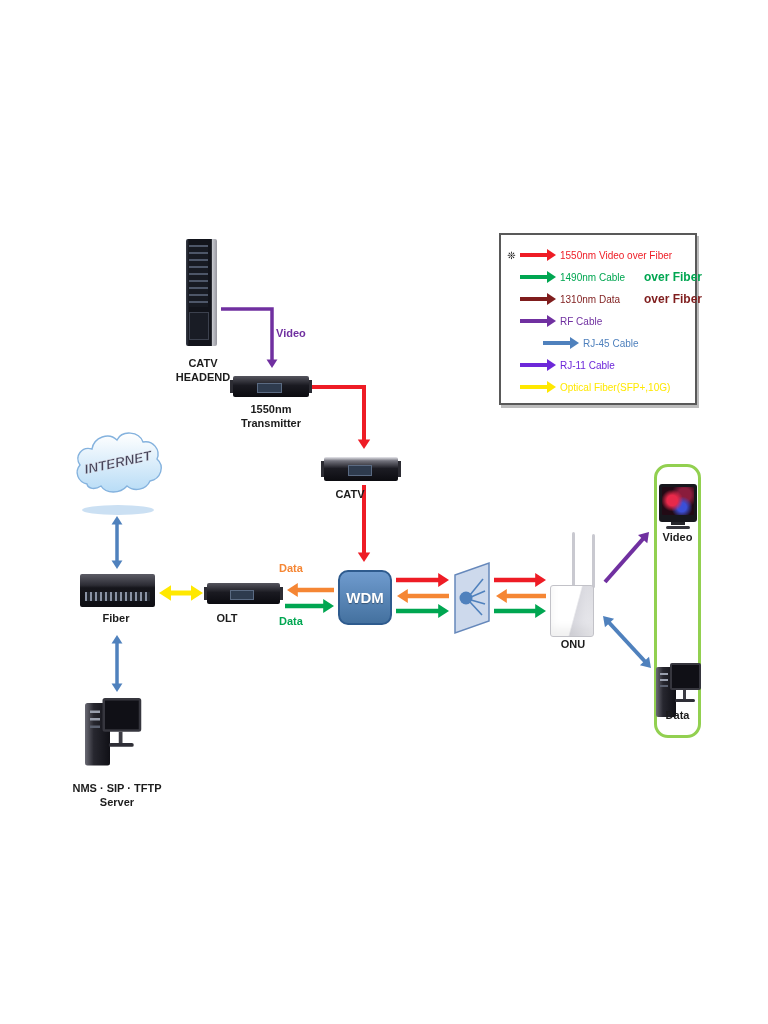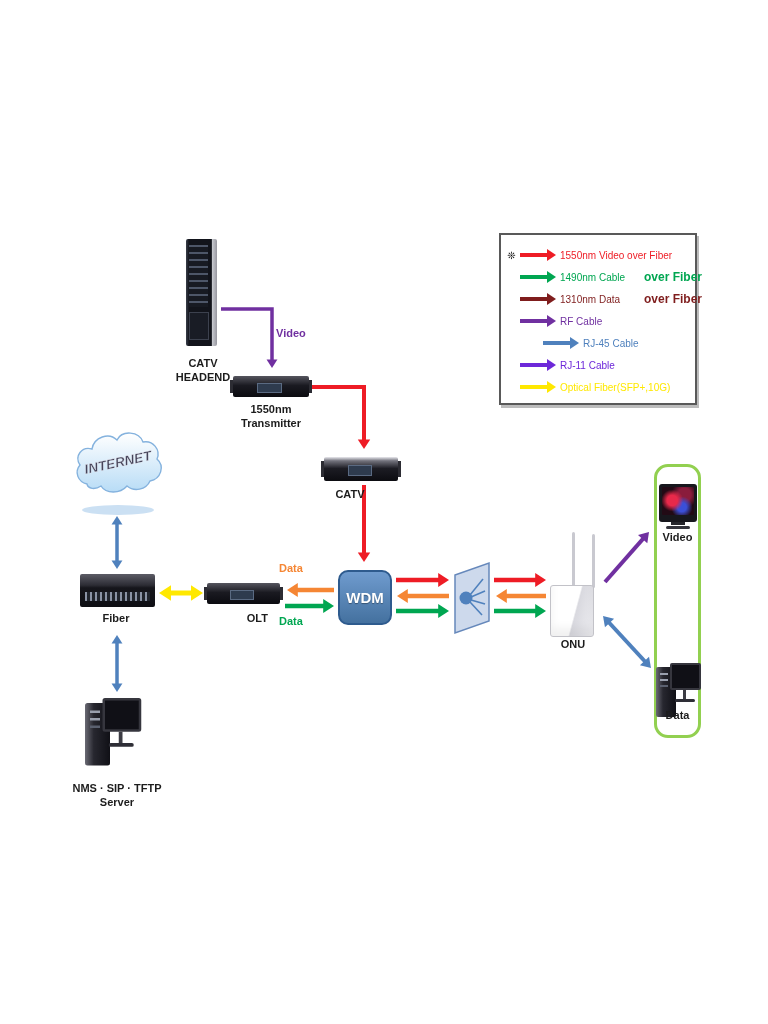--- a/index.html
+++ b/index.html
@@ -169,21 +169,21 @@
   </div>
 
   <div class="abs rackunit unit-edfa" style="left:324px;top:457px;width:74px;height:24px;"></div>
   <div class="lbl" style="left:320px;top:487px;width:60px;">CATV</div>
 
   <div class="abs wdm">
     <span>WDM</span>
   </div>
 
   <div class="abs rackunit" style="left:207px;top:583px;width:73px;height:21px;"></div>
-  <div class="lbl" style="left:208px;top:611px;width:60px;text-align:right;">OLT</div>
+  <div class="lbl" style="left:197px;top:611px;width:60px;">OLT</div>
 
   <div class="abs switchdev"></div>
   <div class="lbl" style="left:86px;top:611px;width:60px;">Fiber</div>
 
   <svg class="abs" style="left:72px;top:418px;" width="92" height="100" viewBox="0 0 92 100">
     <defs>
       <linearGradient id="cg" x1="0" y1="0" x2="0" y2="1">
         <stop offset="0" stop-color="#ffffff"></stop>
           <stop offset="1" stop-color="#b8dcf6"></stop>
       </linearGradient>

